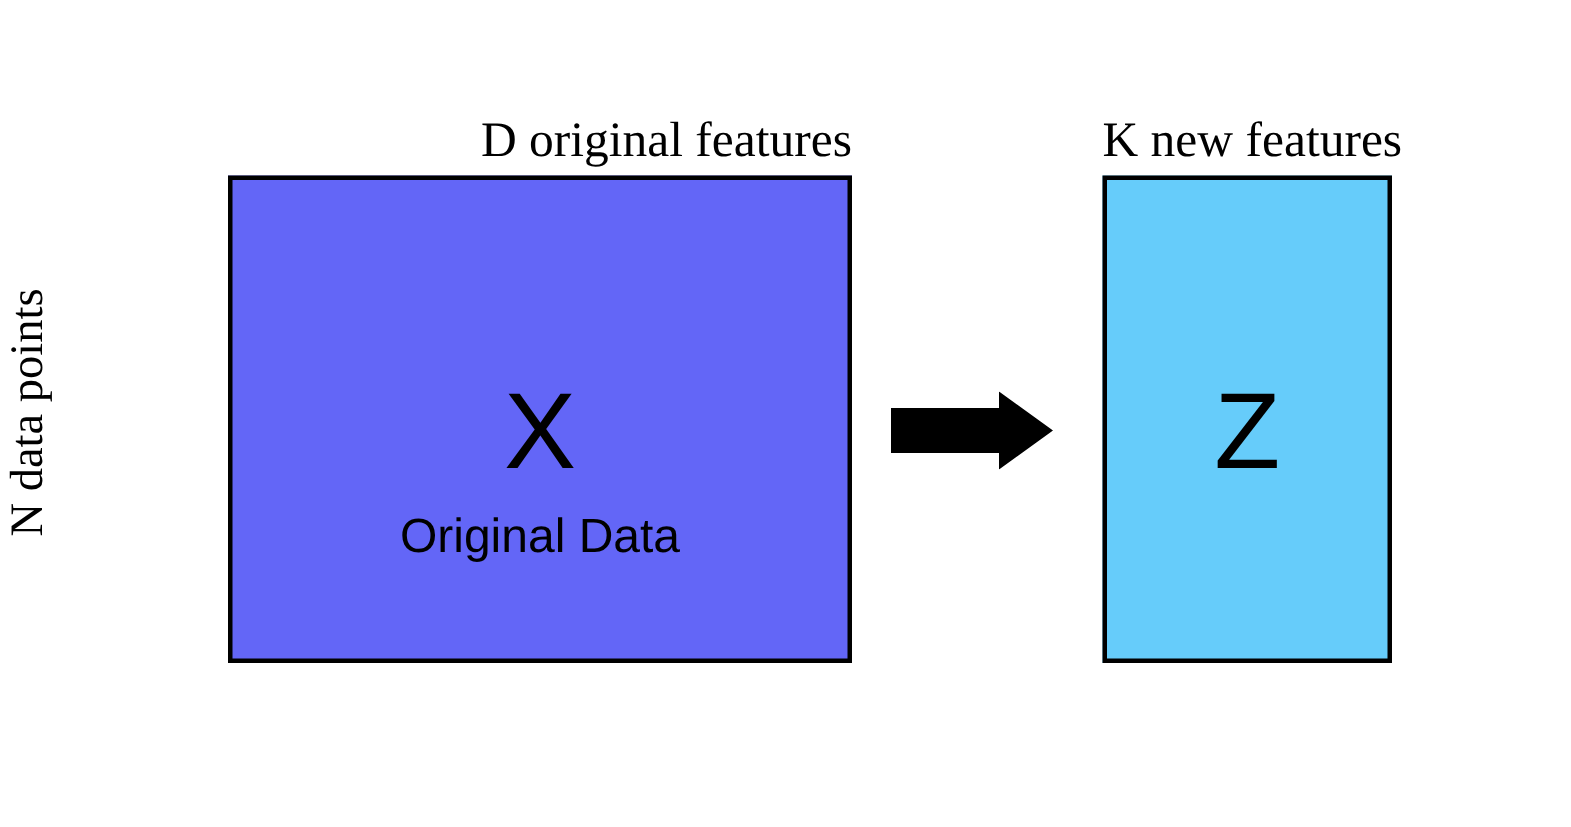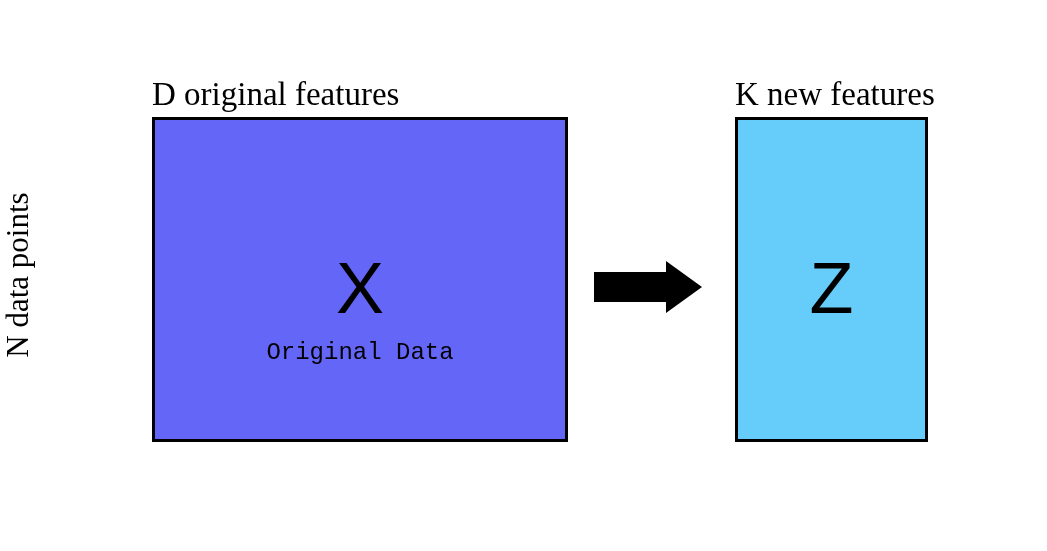--- a/index.html
+++ b/index.html
@@ -20,21 +20,21 @@
   }
 
   
   .col-label {
     position: absolute;
     font-family: "Liberation Serif", serif;
     font-size: 33px;
     line-height: 1;
     color: #000000;
     white-space: nowrap;
-    text-align: left;
+    text-align: right;
   }
   #label-d-original-features {
     left: 152px;
     top: 78px;
     width: 416px;
   }
   #label-k-new-features {
     left: 735px;
     top: 78px;
     width: 193px;
@@ -86,22 +86,22 @@
     font-family: "Liberation Sans", sans-serif;
     font-size: 72px;
     line-height: 1;
     color: #000000;
     font-weight: 400;
   }
   #symbol-x { margin-top: 132px; }
   #symbol-z { margin-top: 132px; }
 
   .matrix-caption {
-    font-family: Liberation Mono, monospace;
-    font-size: 24px;
+    font-family: Liberation Sans, sans-serif;
+    font-size: 32px;
     line-height: 1;
     color: #000000;
     margin-top: 17px;
     white-space: nowrap;
   }
 
   
   #transform-arrow {
     position: absolute;
     left: 594px;

